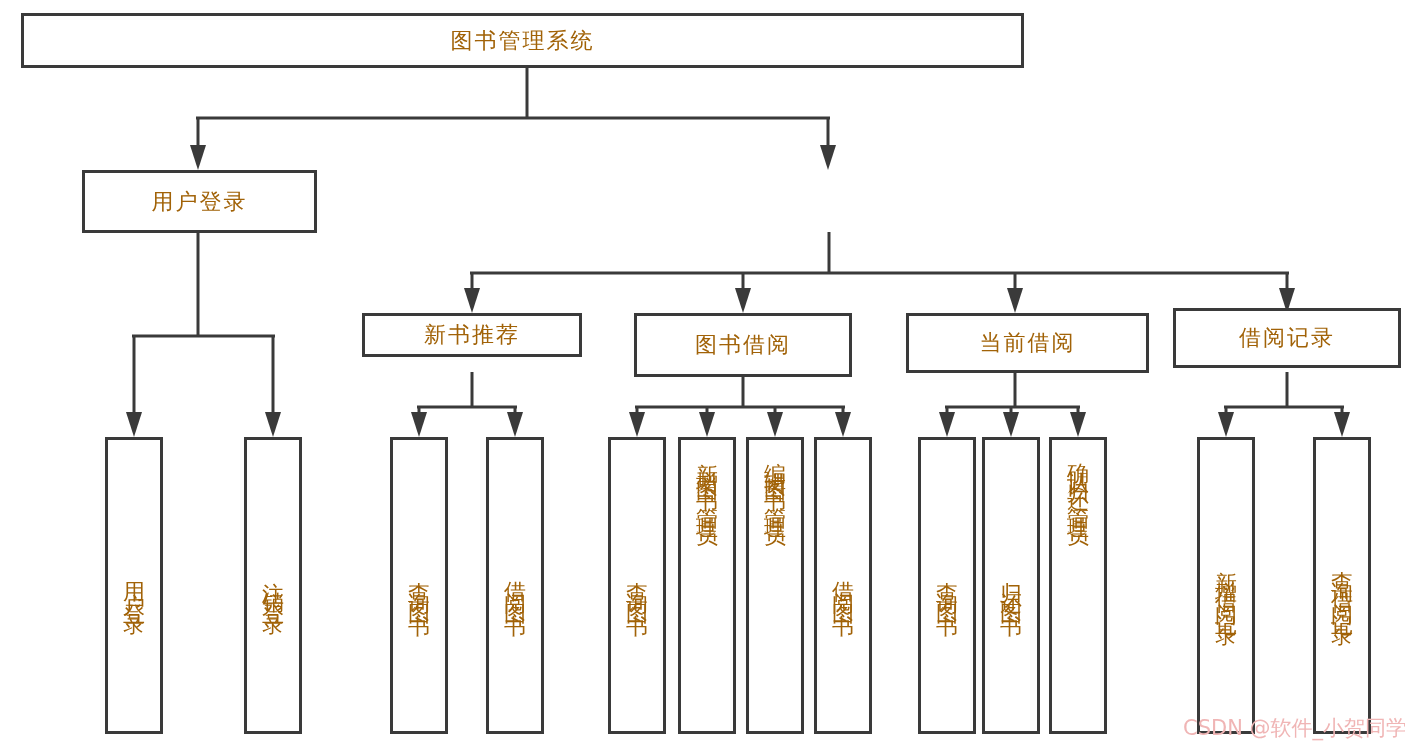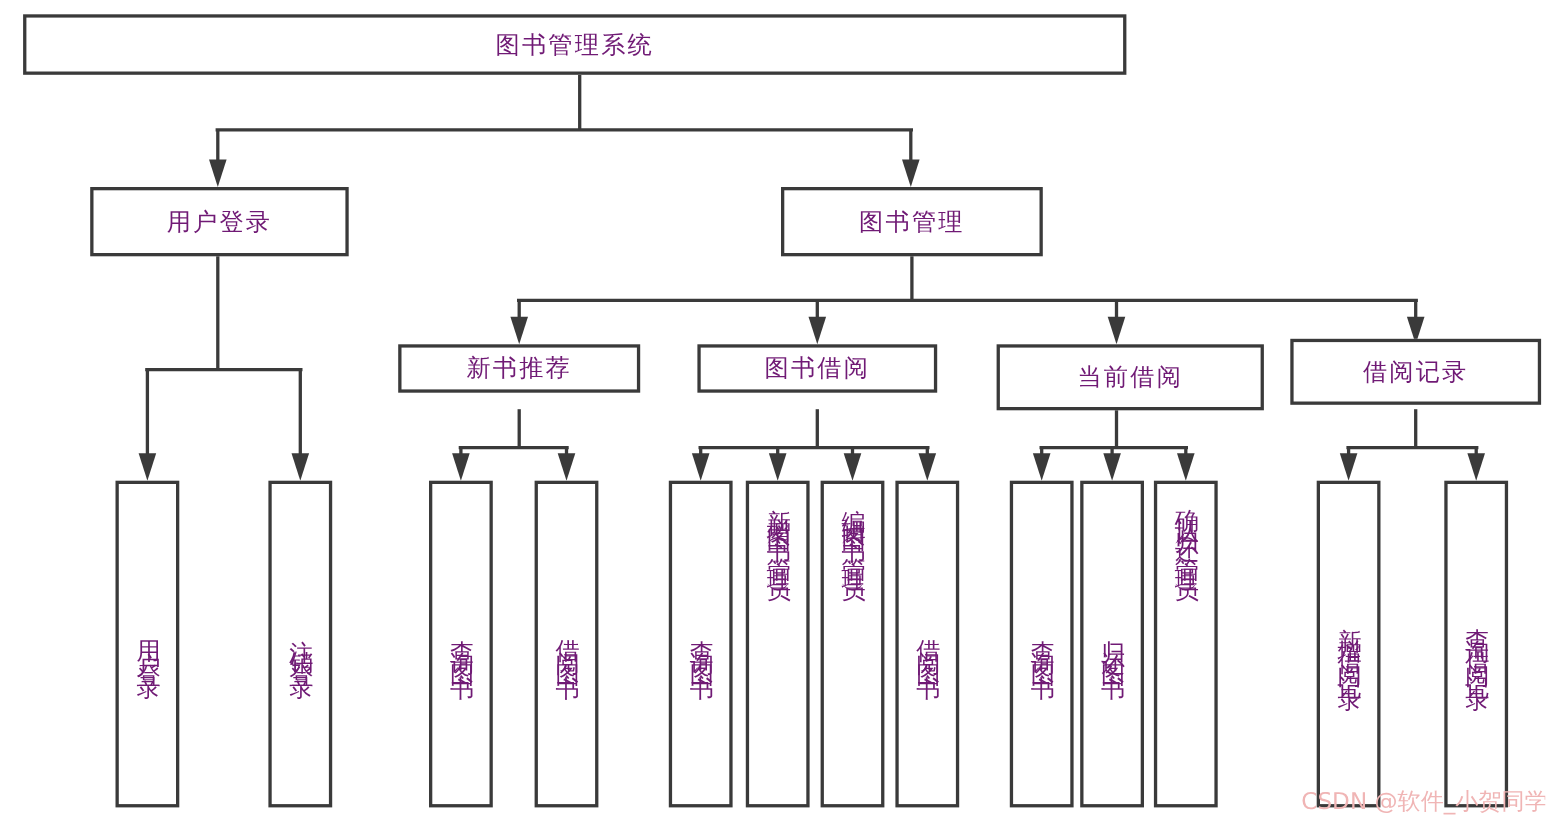--- a/index.html
+++ b/index.html
@@ -22,21 +22,21 @@
     pointer-events: none;
   }
   .box {
     position: absolute;
     box-sizing: border-box;
     background: #ffffff;
     border: 3px solid #3a3a3a;
     display: flex;
     align-items: center;
     justify-content: center;
-    color: #701a75;
+    color: #a16207;
   }
   .h-box span {
     font-size: 22px;
     letter-spacing: 2px;
     white-space: nowrap;
   }
   .v-box span {
     writing-mode: vertical-rl;
     text-orientation: mixed;
     font-size: 22px;
@@ -133,28 +133,25 @@
     </g>
   </svg>
 
   <div class="box h-box" style="left:21px;top:13px;width:1003px;height:55px">
     <span>图书管理系统</span>
   </div>
 
   <div class="box h-box" style="left:82px;top:170px;width:235px;height:63px">
     <span>用户登录</span>
   </div>
-  <div class="box h-box" style="left:710px;top:170px;width:238px;height:63px">
-    <span>图书管理</span>
-  </div>
 
   <div class="box h-box" style="left:362px;top:313px;width:220px;height:44px">
     <span>新书推荐</span>
   </div>
-  <div class="box h-box" style="left:634px;top:313px;width:218px;height:44px">
+  <div class="box h-box" style="left:634px;top:313px;width:218px;height:64px">
     <span>图书借阅</span>
   </div>
   <div class="box h-box" style="left:906px;top:313px;width:243px;height:60px">
     <span>当前借阅</span>
   </div>
   <div class="box h-box" style="left:1173px;top:308px;width:228px;height:60px">
     <span>借阅记录</span>
   </div>
 
   <div class="box v-box" style="left:105px;top:437px;width:58px;height:297px">

